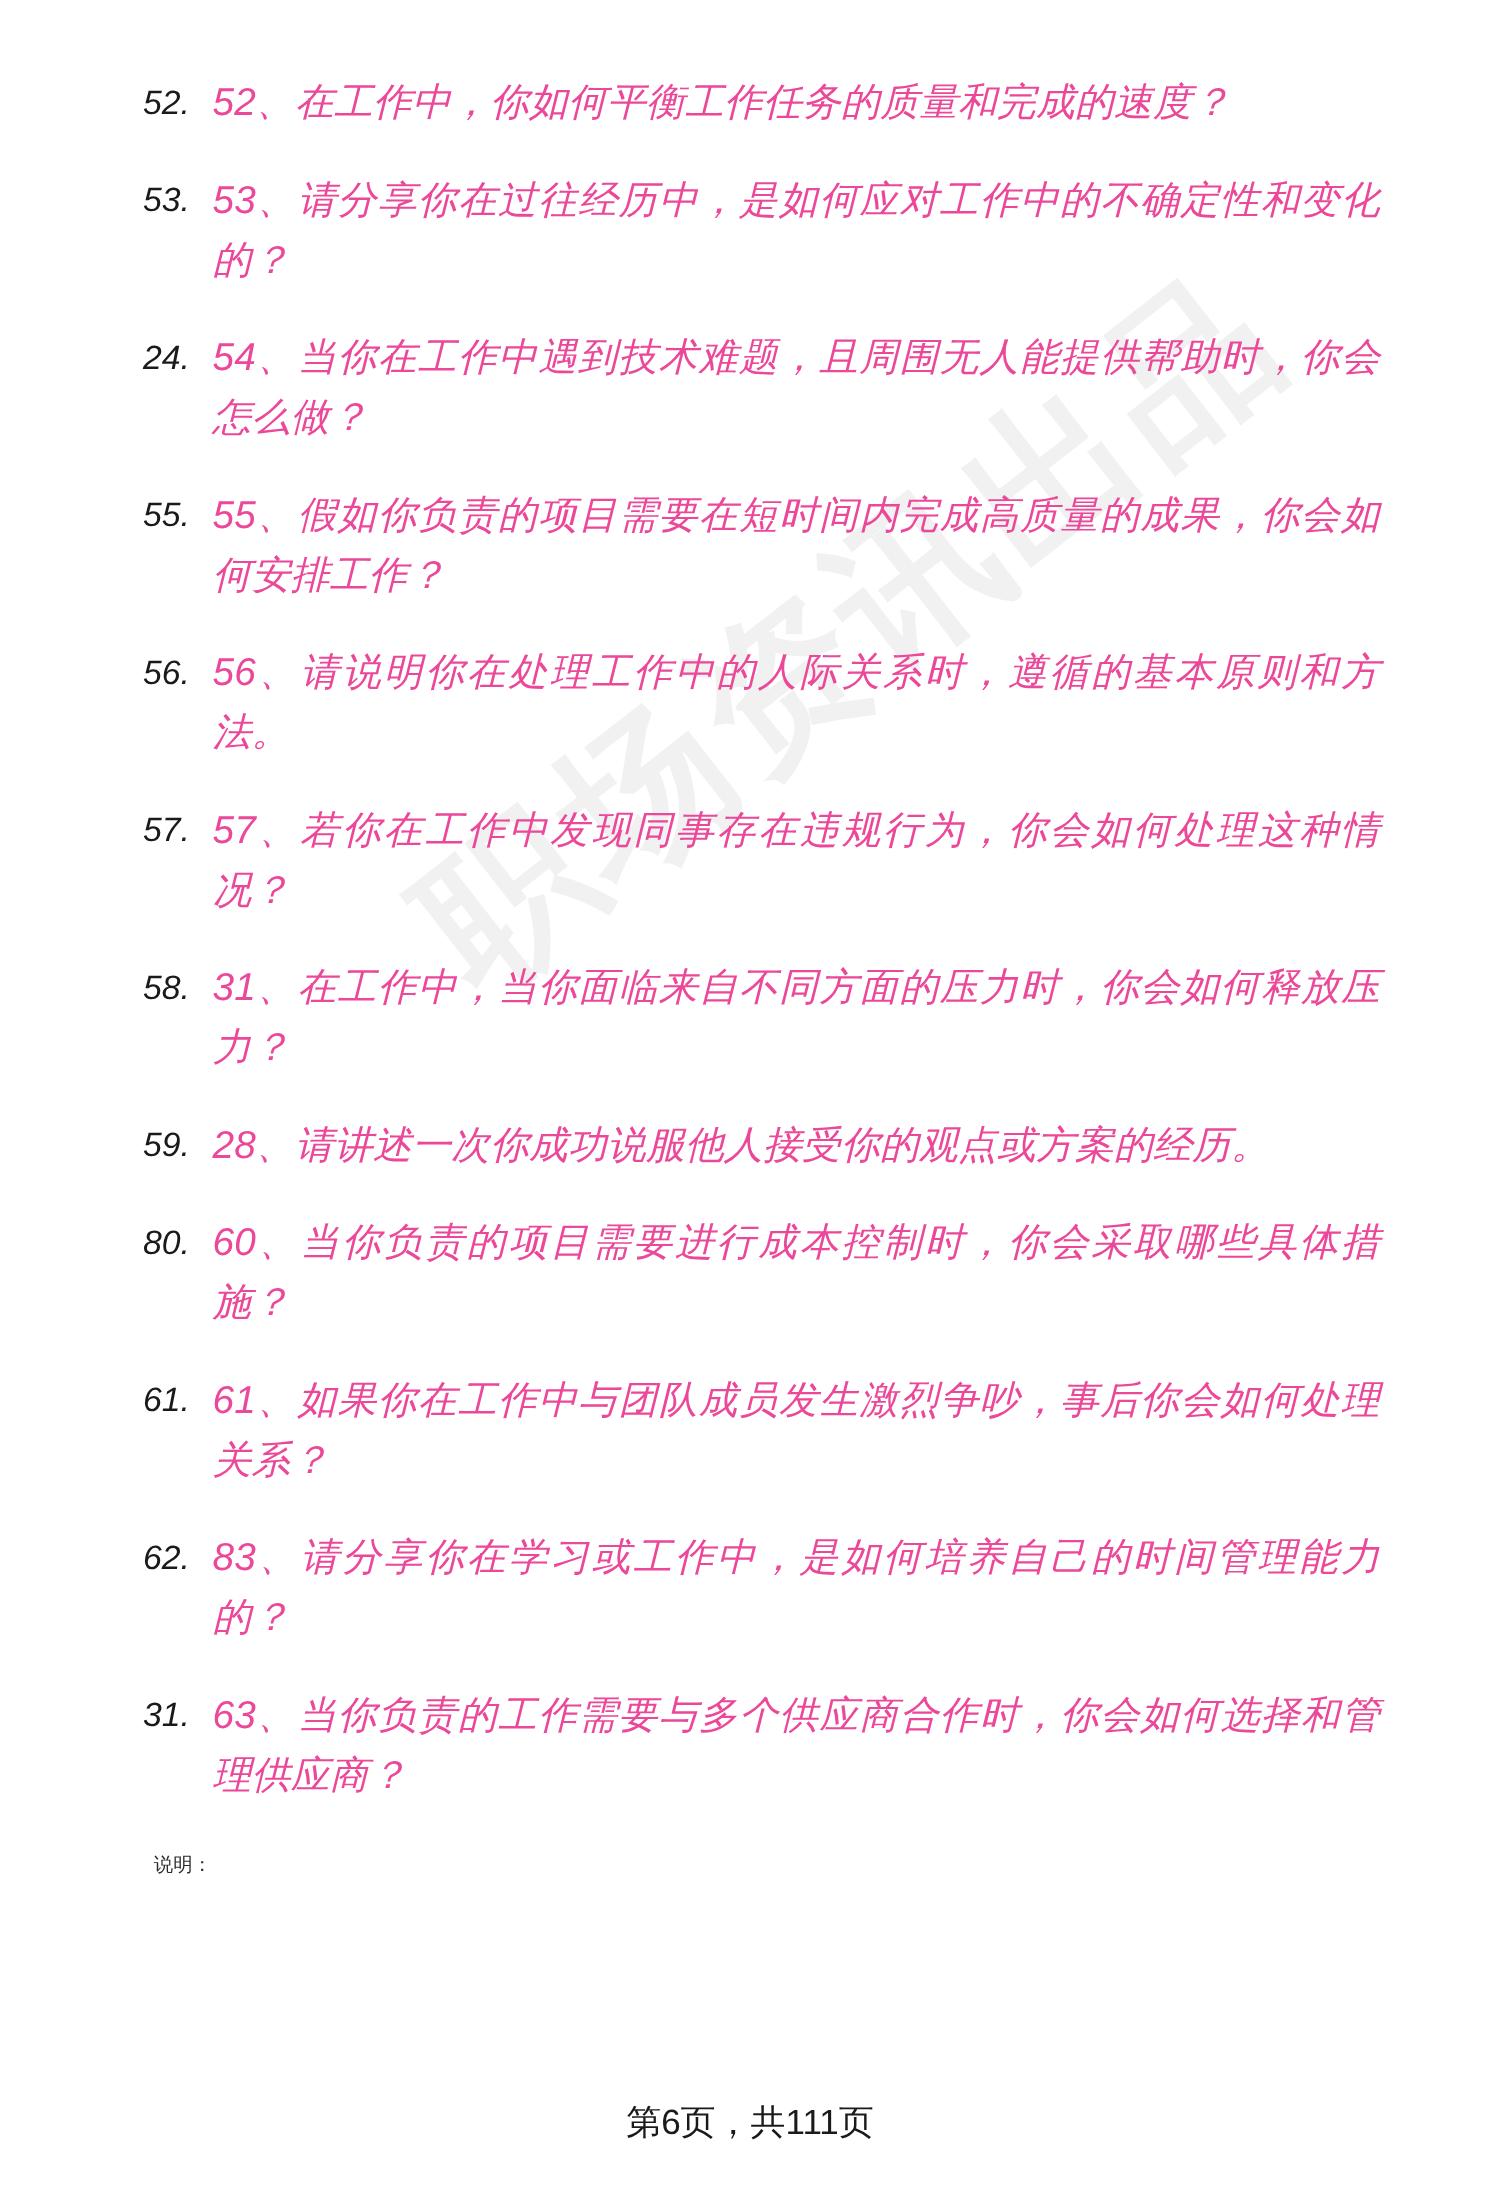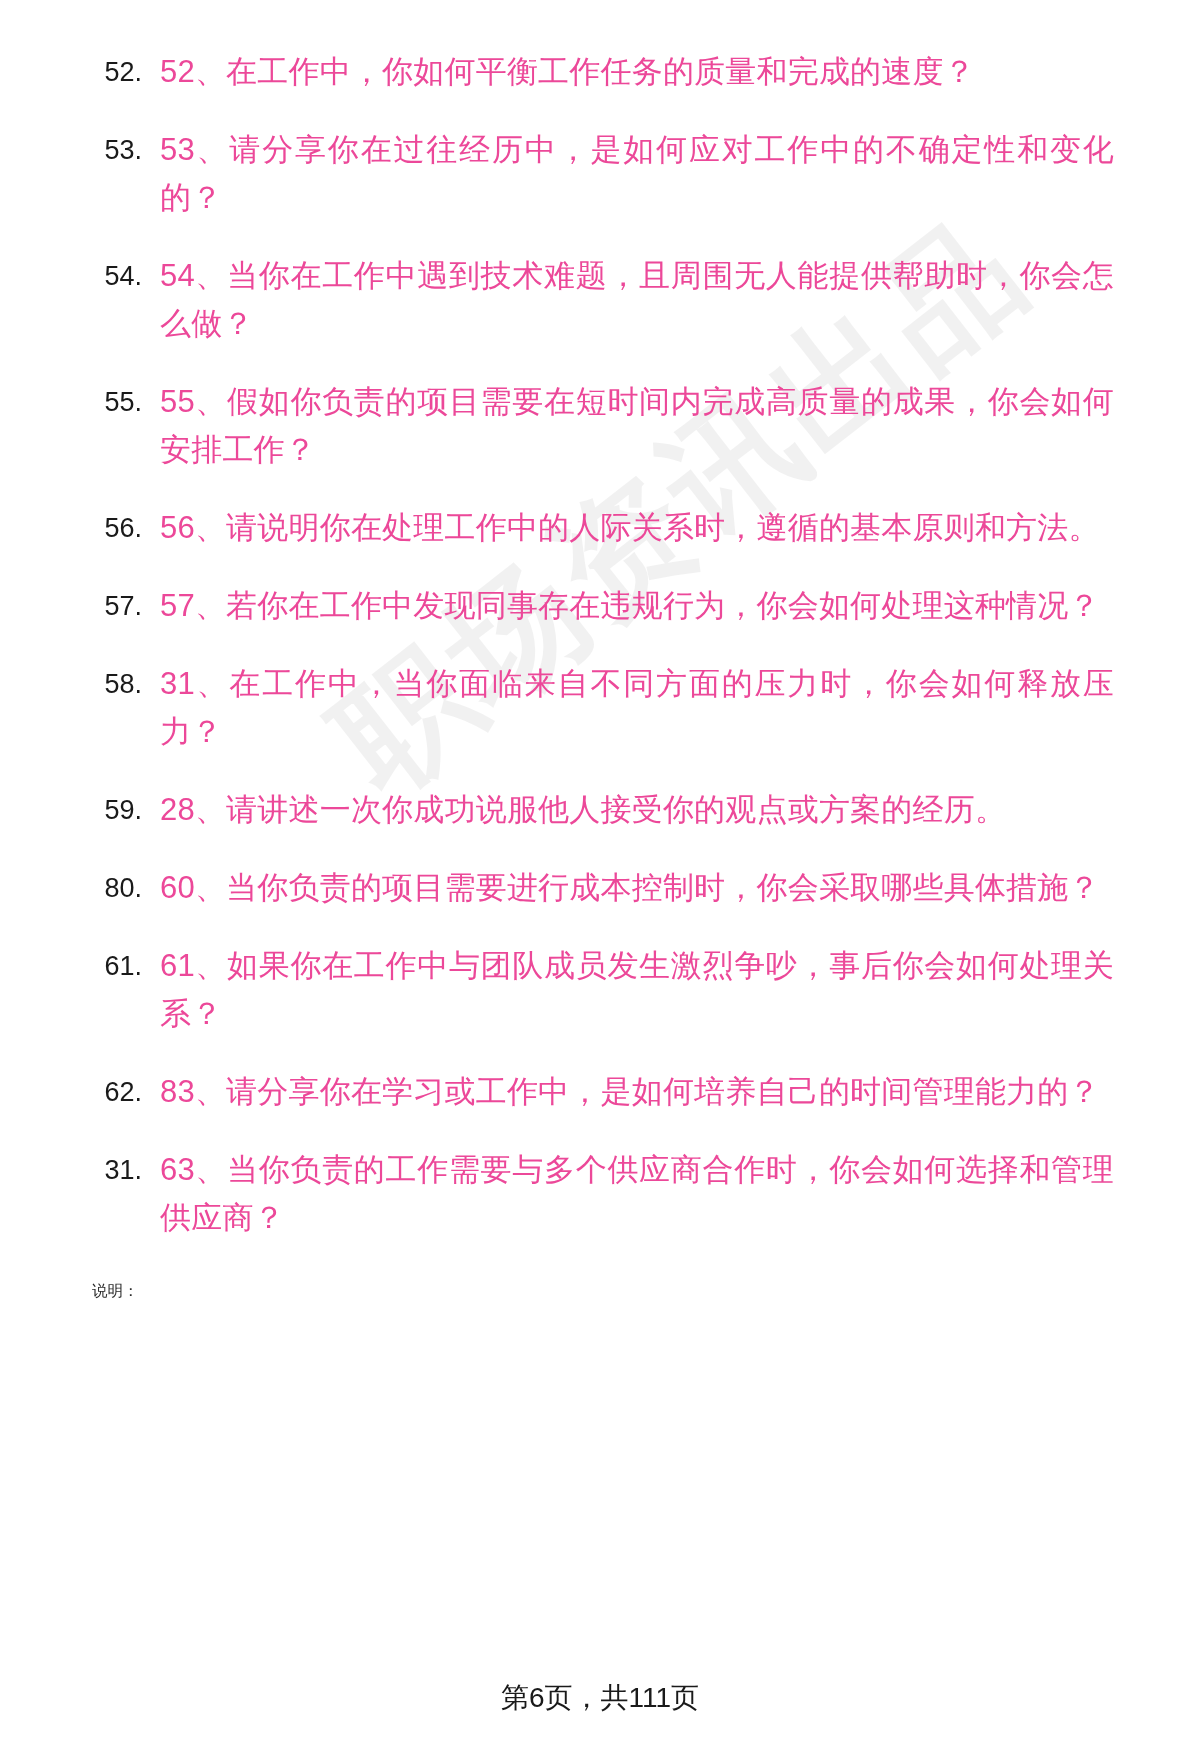--- a/index.html
+++ b/index.html
@@ -44,22 +44,23 @@
     transform: rotate(-38deg);
     transform-origin: left top;
     font-family: "Liberation Sans", sans-serif;
   }
   .content {
     position: relative;
     z-index: 1;
   }
   ol.qlist {
     list-style: none;
-    margin: 0;
+    margin: 10px;
     padding: 0;
+    font-style: italic;
   }
   ol.qlist li {
     display: flex;
     align-items: flex-start;
     margin: 0 0 30px 0;
   }
   .q-num {
     flex: 0 0 auto;
     width: 74px;
     text-align: right;
@@ -82,20 +83,21 @@
     padding-left: 6px;
     font-size: 15.5px;
     line-height: 30px;
     color: #2b2b2b;
   }
   .notes .note-line {
     text-align: justify;
   }
   .notes .note-title {
     margin-bottom: 0px;
+    margin-left: 31px;
   }
   .footer {
     position: absolute;
     left: 0;
     right: 0;
     bottom: 38px;
     text-align: center;
     font-size: 28px;
     color: #1a1a1a;
   }
@@ -113,21 +115,21 @@
     <ol class="qlist">
       <li>
         <div class="q-num">52.</div>
         <div class="q-text">52、在工作中，你如何平衡工作任务的质量和完成的速度？</div>
       </li>
       <li>
         <div class="q-num">53.</div>
         <div class="q-text">53、请分享你在过往经历中，是如何应对工作中的不确定性和变化的？</div>
       </li>
       <li>
-        <div class="q-num">54.</div>
+        <div class="q-num">24.</div>
         <div class="q-text">54、当你在工作中遇到技术难题，且周围无人能提供帮助时，你会怎么做？</div>
       </li>
       <li>
         <div class="q-num">55.</div>
         <div class="q-text">55、假如你负责的项目需要在短时间内完成高质量的成果，你会如何安排工作？</div>
       </li>
       <li>
         <div class="q-num">56.</div>
         <div class="q-text">56、请说明你在处理工作中的人际关系时，遵循的基本原则和方法。</div>
       </li>

